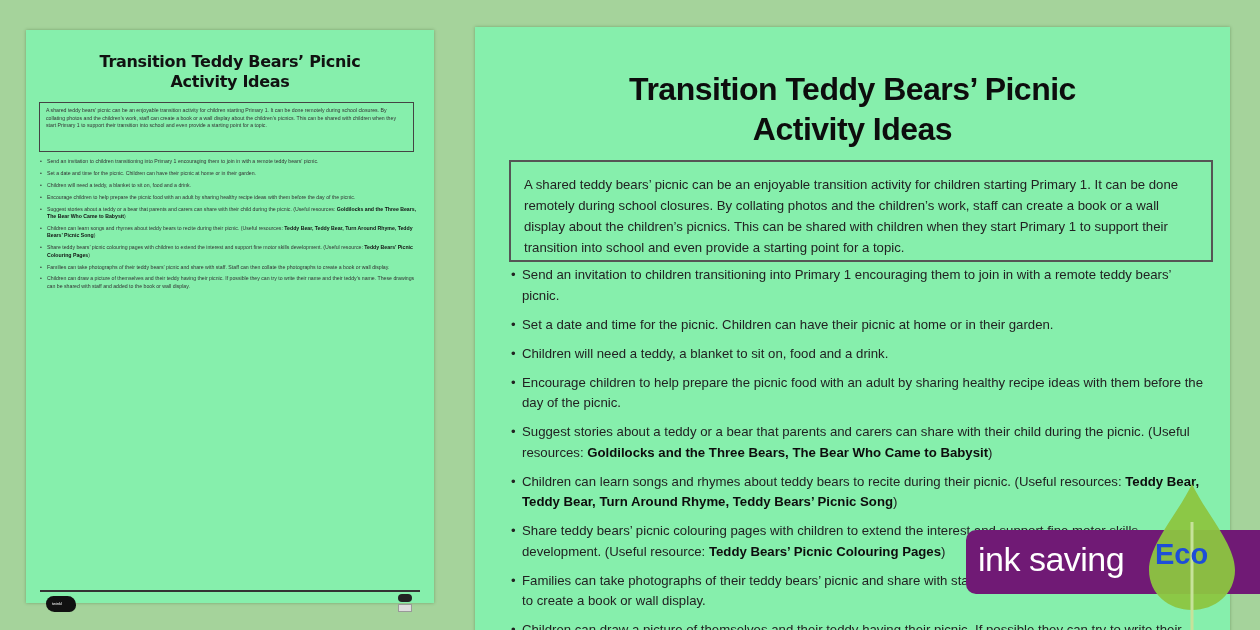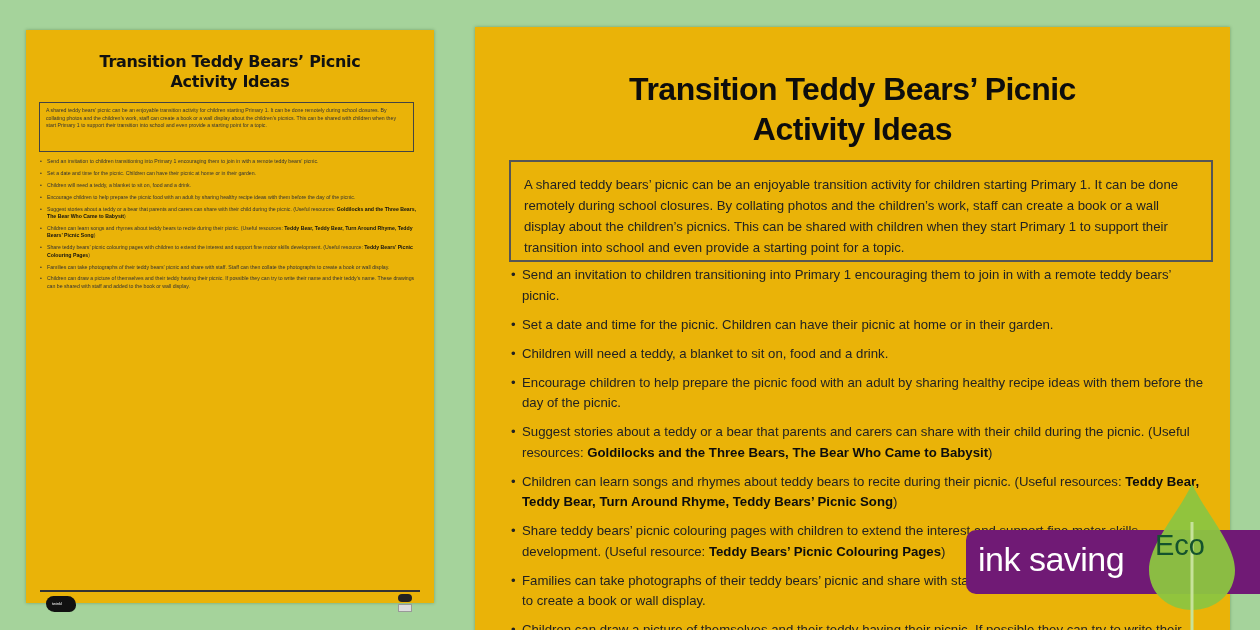--- a/index.html
+++ b/index.html
@@ -2,21 +2,21 @@
 <html><head>
 <meta charset="utf-8">
 <style>
   html, body { margin:0; padding:0; }
   body {
     width:1260px; height:630px; overflow:hidden; position:relative;
     background:#a5d39b;
     font-family:"Liberation Sans", sans-serif;
   }
   .page {
-    position:absolute; background:#eab308;
+    position:absolute; background:#86efac;
     box-shadow: 0 0 3px rgba(60,100,50,0.45);
   }
   
   #thumb { left:26px; top:30px; width:408px; height:573px; }
   #thumb .title { position:absolute; left:0; right:0; top:22px; text-align:center;
     font-weight:bold; font-size:16px; line-height:20px; color:#111; font-family:"DejaVu Sans", sans-serif; letter-spacing:-0.3px;}
   #thumb .intro { position:absolute; left:13px; width:375px; top:72px; height:50px;
     border:1.5px solid #444; box-sizing:border-box; padding:4px 6px;
     font-size:5.2px; line-height:7.6px; color:#333; }
   #thumb ul { position:absolute; left:13px; top:128px; width:380px; margin:0; padding:0; list-style:none; }
@@ -40,21 +40,21 @@
   #main ul { position:absolute; left:36px; top:238px; width:700px; margin:0; padding:0; list-style:none; }
   #main li { font-size:13.2px; line-height:20.5px; color:#222; margin-bottom:8.5px; padding-left:11px; position:relative; }
   #main li::before { content:"•"; position:absolute; left:0; top:0; }
   #main b { color:#0d0d0d; }
 
   
   #eco-banner { position:absolute; left:966px; top:530px; width:294px; height:64px;
     background:#701a75; border-radius:10px 0 0 10px; }
   #eco-banner .txt { position:absolute; left:12px; top:9px; font-size:34px; line-height:40px; color:#ffffff; letter-spacing:-0.5px; font-family:"Liberation Sans", sans-serif; }
   #eco-leaf { position:absolute; left:1145px; top:482px; width:95px; height:150px; }
-  #eco-leaf .word { position:absolute; left:10px; top:47px; font-size:29px; font-weight:normal; color:#14532d; font-family:"Liberation Sans", sans-serif; }
+  #eco-leaf .word { position:absolute; left:10px; top:56px; font-size:29px; font-weight:bold; color:#1d4ed8; font-family:"Liberation Sans", sans-serif; }
 </style>
 </head>
 <body>
 
 <div class="page" id="thumb">
   <div class="title">
     <div>Transition Teddy Bears’ Picnic</div>
     <div>Activity Ideas</div>
   </div>
   <div class="intro">A shared teddy bears’ picnic can be an enjoyable transition activity for children starting Primary 1. It can be done remotely during school closures. By collating photos and the children’s work, staff can create a book or a wall display about the children’s picnics. This can be shared with children when they start Primary 1 to support their transition into school and even provide a starting point for a topic.</div>

